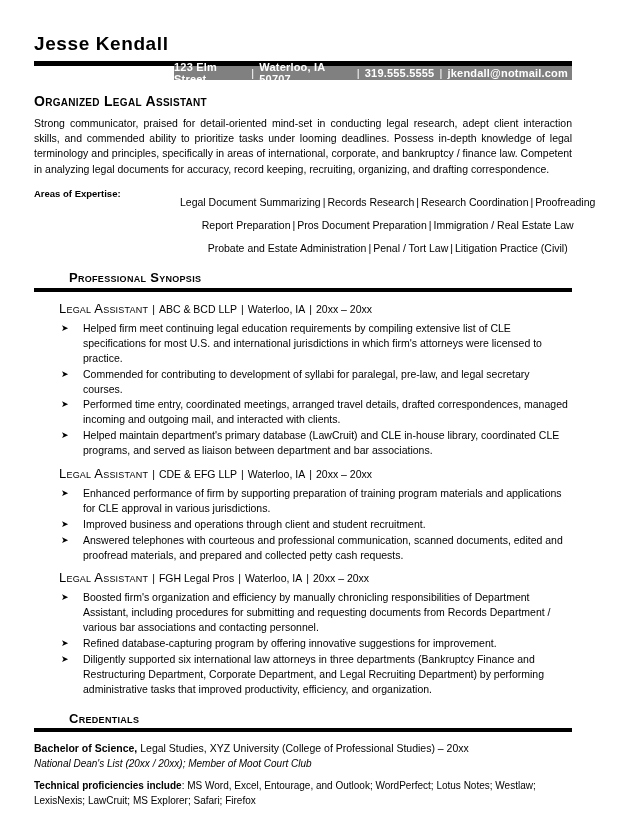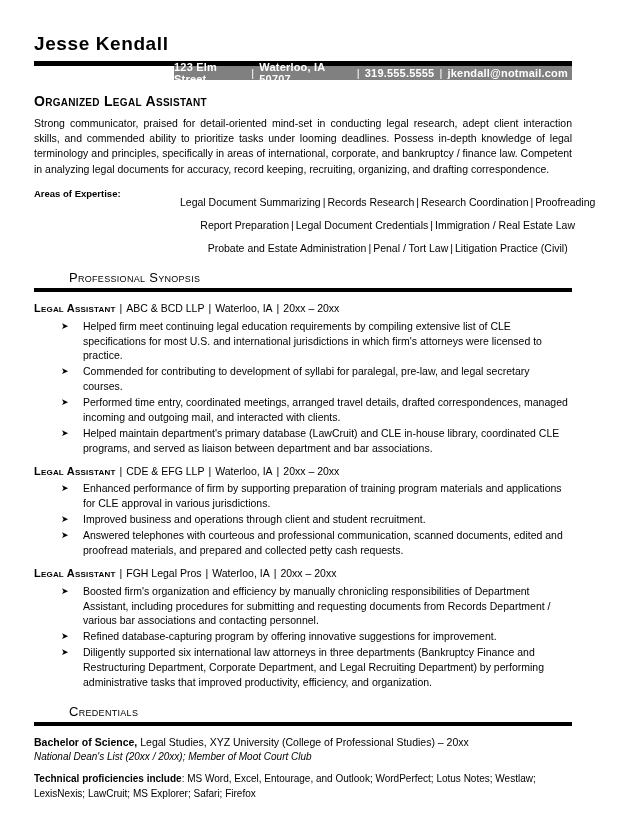--- a/index.html
+++ b/index.html
@@ -96,21 +96,21 @@
   .expertise-lines .sep {
     padding: 0 2px;
   }
 
   
   .section {
     margin-top: 14px;
   }
   .section-title {
     font-size: 13px;
-    font-weight: normal;
+    font-weight: bold;
     font-variant: small-caps;
     letter-spacing: 0.3px;
     line-height: 1.2;
     padding-bottom: 2px;
     padding-left: 35px;
   }
   .section-rule {
     height: 4px;
     background: #000000;
     margin-bottom: 9px;
@@ -119,24 +119,25 @@
   
   .job {
     margin-bottom: 8px;
   }
   .job-line {
     font-size: 10.5px;
     line-height: 1.3;
     margin-bottom: 3px;
   }
   .job-title {
-    font-weight: bold;
-    font-variant: small-caps;
-    font-size: 11px;
+    font-weight: normal;
+    font-variant: small-caps;
+    font-size: 13px;
     letter-spacing: 0.2px;
+    margin-left: 25px;
   }
   .job-line .sep {
     padding: 0 4px;
   }
   ul.bullets {
     list-style: none;
     margin: 0;
     padding: 0 0 0 27px;
   }
   ul.bullets li {
@@ -205,21 +206,21 @@
     </div>
   </div>
 
   <div class="headline">Organized Legal Assistant</div>
   <p class="summary">Strong communicator, praised for detail-oriented mind-set in conducting legal research, adept client interaction skills, and commended ability to prioritize tasks under looming deadlines. Possess in-depth knowledge of legal terminology and principles, specifically in areas of international, corporate, and bankruptcy / finance law. Competent in analyzing legal documents for accuracy, record keeping, recruiting, organizing, and drafting correspondence.</p>
 
   <div class="expertise">
     <div class="expertise-label">Areas of Expertise:</div>
     <div class="expertise-lines" id="expertise-lines">
         <span class="eline"><span>Legal Document Summarizing</span><span class="sep">|</span><span>Records Research</span><span class="sep">|</span><span>Research Coordination</span><span class="sep">|</span><span>Proofreading</span></span>
-        <span class="eline"><span>Report Preparation</span><span class="sep">|</span><span>Legal Document Credentials</span><span class="sep">|</span><span>Immigration / Real Estate Law</span></span>
+        <span class="eline"><span>Report Preparation</span><span class="sep">|</span><span>Pros Document Preparation</span><span class="sep">|</span><span>Immigration / Real Estate Law</span></span>
         <span class="eline"><span>Probate and Estate Administration</span><span class="sep">|</span><span>Penal / Tort Law</span><span class="sep">|</span><span>Litigation Practice (Civil)</span></span>
       </div>
   </div>
 
   <div class="section">
     <div class="section-title">Professional Synopsis</div>
     <div class="section-rule"></div>
     <div id="jobs-container">
         <div class="job">
           <div class="job-line"><span class="job-title">Legal Assistant</span><span class="sep">|</span><span>ABC &amp; BCD LLP</span><span class="sep">|</span><span>Waterloo, IA</span><span class="sep">|</span><span>20xx – 20xx</span></div>

